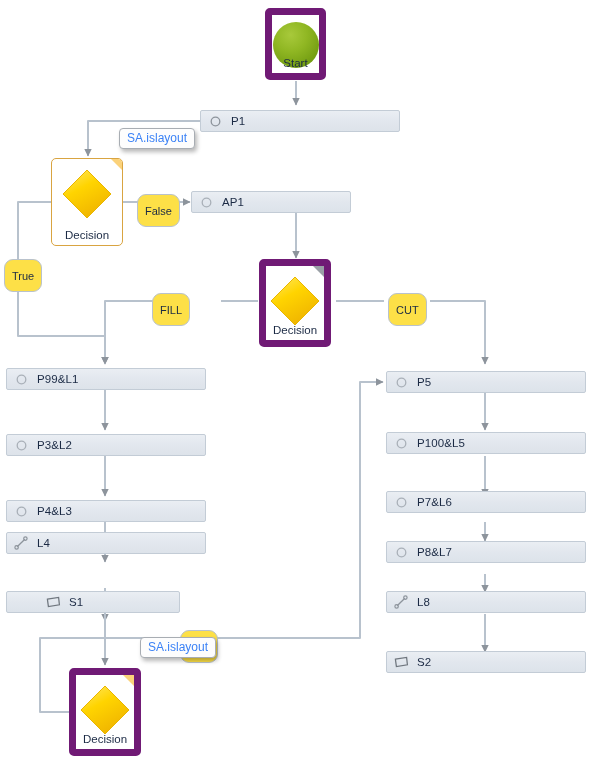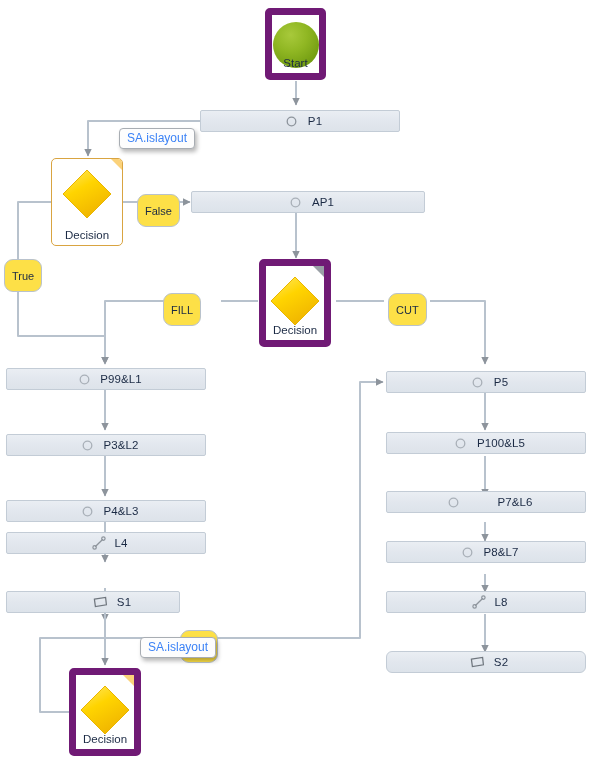--- a/index.html
+++ b/index.html
@@ -9,21 +9,21 @@
     -webkit-font-smoothing:antialiased;
   }
   #canvas{position:absolute;left:0;top:0;width:595px;height:762px;}
   #links{position:absolute;left:0;top:0;width:595px;height:762px;}
 
   
   .step{
     position:absolute;height:22px;box-sizing:border-box;
     background:linear-gradient(to bottom,#eaeef3 0%,#e2e7ee 50%,#dde3ea 100%);
     border:1px solid #c3ccd6;border-radius:2px;
-    display:flex;align-items:center;justify-content:center;
+    display:flex;align-items:center;
   }
   .step .glyph{
     width:20px;min-width:20px;height:22px;display:flex;
     align-items:center;justify-content:center;margin-left:4px;
   }
   .step .lbl{
     font-size:11.5px;color:#1b2a44;margin-left:6px;white-space:nowrap;
     letter-spacing:.1px;
   }
 
@@ -135,21 +135,21 @@
               <stop offset="45%" stop-color="#ffd400"></stop>
           <stop offset="100%" stop-color="#f0b500"></stop>
             </linearGradient>
           </defs>
         <path d="M26,2 L50,26 L26,50 L2,26 z" fill="url(#dg1)" stroke="#e9b500" stroke-width="1"></path>
       </svg>
     </div>
     <div class="caption">Decision</div>
   </div>
 
-  <div class="step" style="left:191px;top:191px;width:234px;">
+  <div class="step" style="left:191px;top:191px;width:160px;">
     <span class="glyph">
       <svg width="11" height="11" viewBox="0 0 11 11">
           <circle cx="5.5" cy="5.5" r="4.3" fill="none" stroke="#a9b0b8" stroke-width="1.3"></circle>
         </svg>
     </span>
     <span class="lbl">AP1</span>
   </div>
 
   <div class="card" style="left:259px;top:259px;width:72px;height:88px;">
     <div class="corner"></div>
@@ -229,21 +229,21 @@
 
   <div class="step" style="left:386px;top:432px;width:200px;">
     <span class="glyph">
       <svg width="11" height="11" viewBox="0 0 11 11">
           <circle cx="5.5" cy="5.5" r="4.3" fill="none" stroke="#a9b0b8" stroke-width="1.3"></circle>
         </svg>
     </span>
     <span class="lbl">P100&amp;L5</span>
   </div>
 
-  <div class="step" style="left:386px;top:491px;width:200px;gap:28px;">
+  <div class="step" style="left:386px;top:491px;width:200px;">
     <span class="glyph">
       <svg width="11" height="11" viewBox="0 0 11 11">
           <circle cx="5.5" cy="5.5" r="4.3" fill="none" stroke="#a9b0b8" stroke-width="1.3"></circle>
         </svg>
     </span>
     <span class="lbl">P7&amp;L6</span>
   </div>
 
   <div class="step" style="left:386px;top:541px;width:200px;">
     <span class="glyph">
@@ -258,34 +258,34 @@
     <span class="glyph">
       <svg width="14" height="14" viewBox="0 0 14 14">
         <line x1="3.2" y1="10.8" x2="10.8" y2="3.2" stroke="#8d949c" stroke-width="1.3"></line>
         <circle cx="2.6" cy="11.4" r="1.7" fill="none" stroke="#8d949c" stroke-width="1.2"></circle>
         <circle cx="11.4" cy="2.6" r="1.7" fill="none" stroke="#8d949c" stroke-width="1.2"></circle>
       </svg>
     </span>
     <span class="lbl">L8</span>
   </div>
 
-  <div class="step" style="left:386px;top:651px;width:200px;border-radius:6px;">
+  <div class="step" style="left:386px;top:651px;width:200px;">
     <span class="glyph">
       <svg width="15" height="12" viewBox="0 0 15 12">
         <path d="M1.4,3.2 L12.6,1.4 L13.4,8.8 L2.4,10.6 z" fill="none" stroke="#6f767e" stroke-width="1.25"></path>
       </svg>
     </span>
     <span class="lbl">S2</span>
   </div>
 
   <div class="elabel" style="left:137px;top:194px;">False</div>
 
   <div class="elabel" style="left:4px;top:259px;">True</div>
 
-  <div class="elabel" style="left:163px;top:293px;">FILL</div>
+  <div class="elabel" style="left:152px;top:293px;">FILL</div>
 
   <div class="elabel" style="left:388px;top:293px;">CUT</div>
 
   <div class="elabel" style="left:180px;top:630px;">True</div>
 
   <div class="tooltip" style="left:119px;top:128px;">SA.islayout</div>
 
   <div class="tooltip" style="left:140px;top:637px;">SA.islayout</div>
 
 </div>

